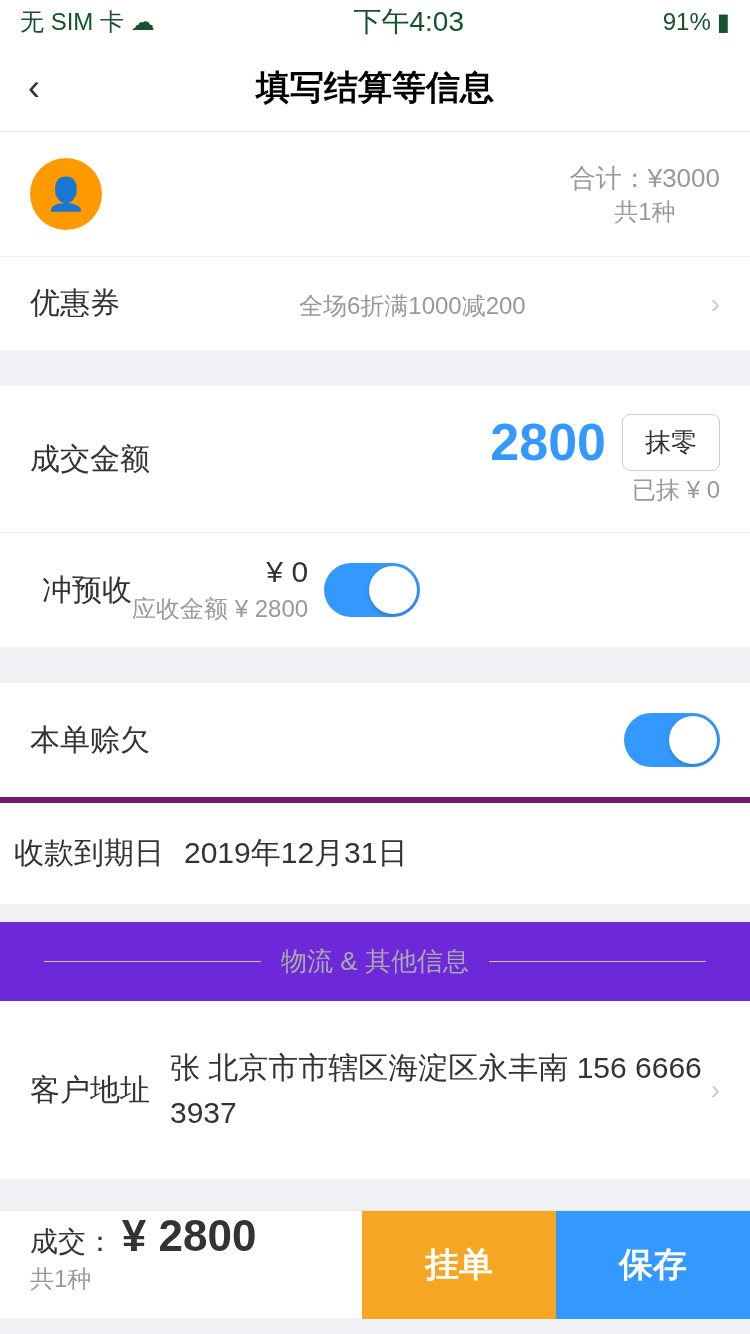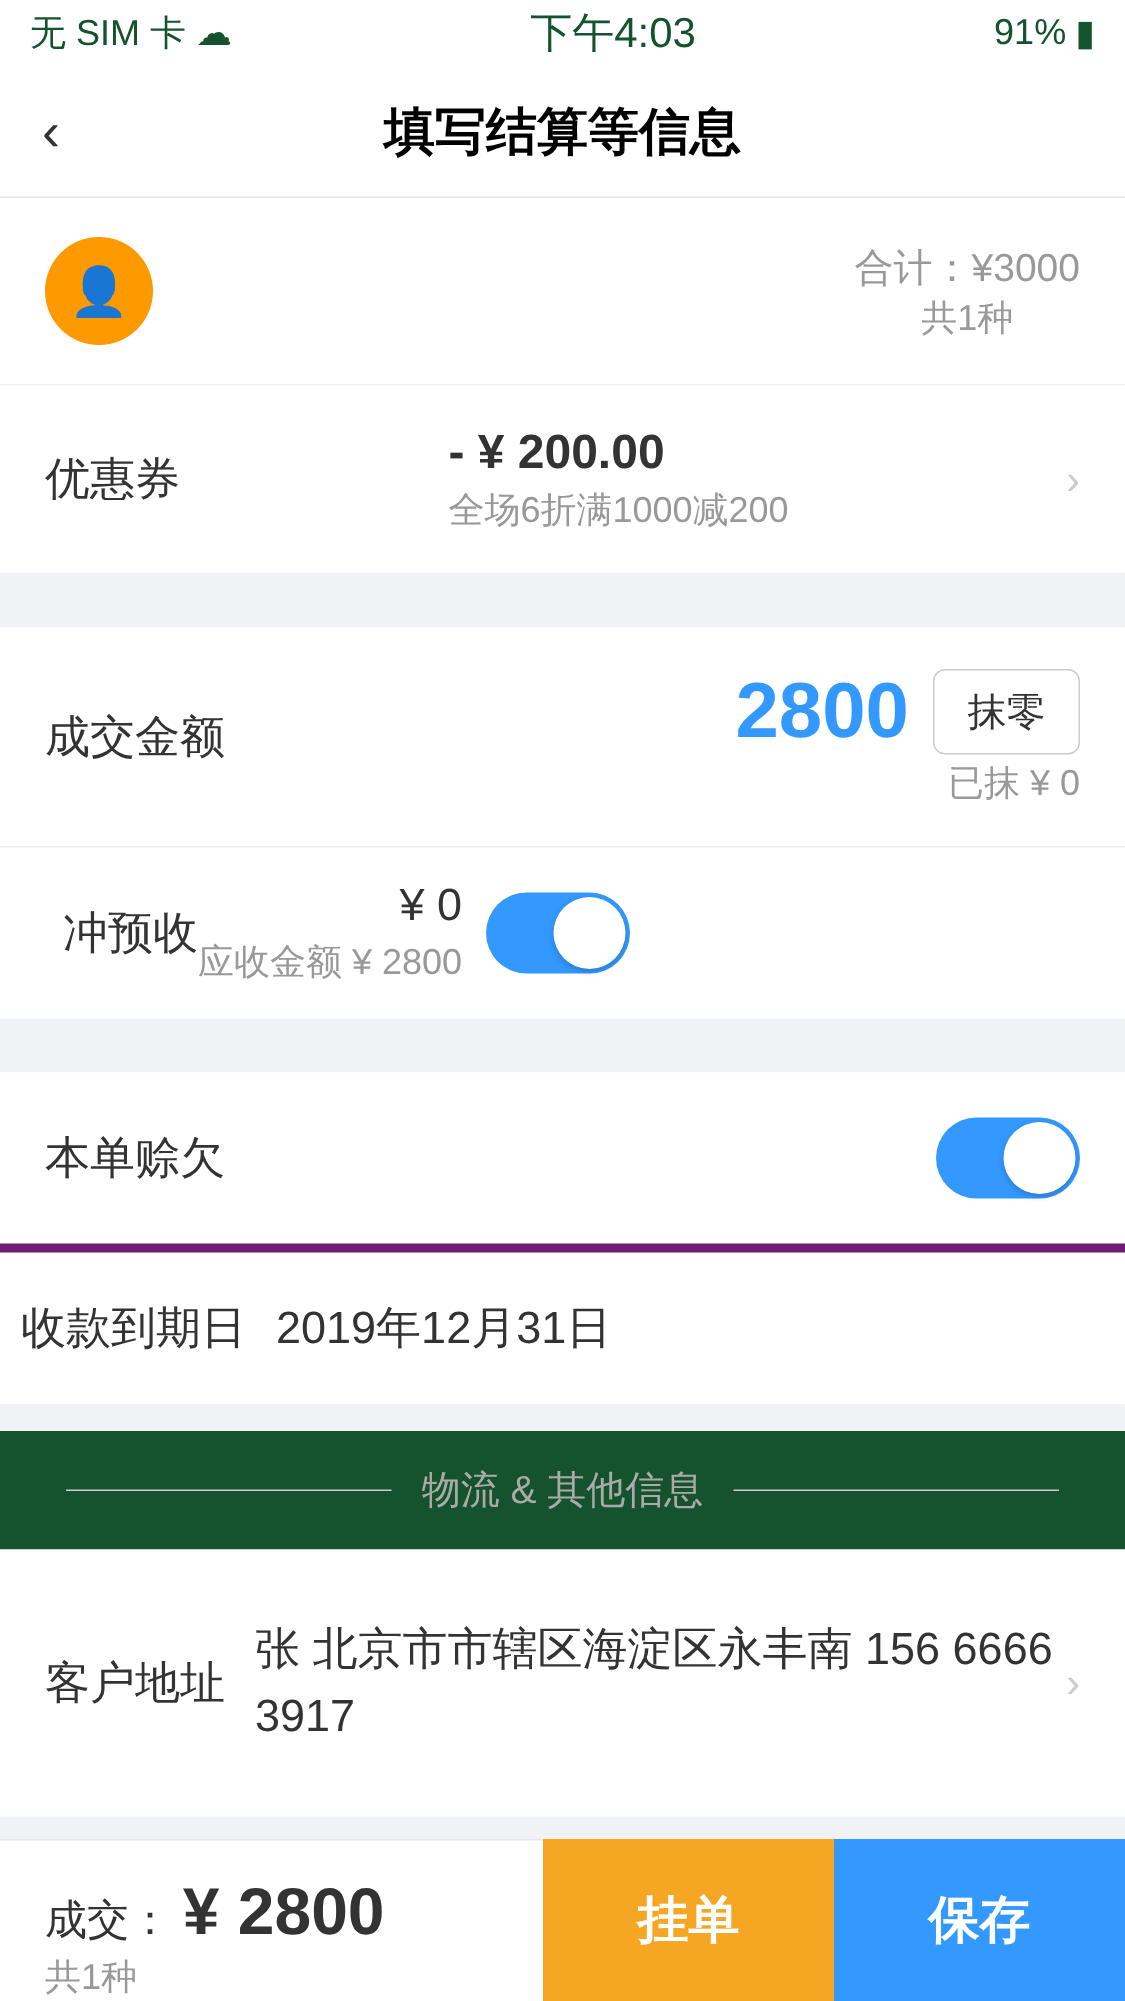--- a/index.html
+++ b/index.html
@@ -158,21 +158,21 @@
       display: flex;
       align-items: center;
       padding: 30px 14px;
       background: #fff;
       border-top: 6px solid #701a75;
     }
     .due-label { font-size: 30px; color: #333; }
     .due-date { font-size: 30px; color: #333; margin-left: 20px; }
     
     .logistics-separator {
-      background: #14532d;
+      background: #6d28d9;
       padding: 22px 44px;
       display: flex;
       align-items: center;
       justify-content: center;
       gap: 20px;
     }
     .separator-line {
       flex: 1;
       height: 1px;
       background: #ccc;
@@ -187,26 +187,26 @@
       display: flex;
       align-items: center;
       padding: 44px 30px;
       justify-content: space-between;
     }
     .address-label { font-size: 30px; color: #333; flex-shrink: 0; margin-right: 20px; }
     .address-value { font-size: 30px; color: #333; flex: 1; line-height: 1.5; }
     
     .bottom-bar {
       position: fixed;
-      bottom: 0; left: 0;
+      bottom: 16px; left: 0;
       width: 750px;
       height: 108px;
       background: #fff;
       display: flex;
-      align-items: flex-end;
+      align-items: flex-start;
       border-top: 1px solid #e5e5e5;
     }
     .bottom-summary {
       flex: 1;
       padding: 0 30px;
     }
     .bottom-amount { font-size: 44px; color: #333; font-weight: 700; }
     .bottom-count { font-size: 24px; color: #999; margin-top: 2px; }
     .bottom-btn-hold {
       width: 194px;
@@ -254,21 +254,20 @@
       <div class="total-label">
         <span>合计：</span><span>¥3000</span>
       </div>
       <div class="total-count">共1种</div>
     </div>
   </div>
 
   <div class="coupon-row">
     <div class="coupon-label">优惠券</div>
     <div>
-      <div class="coupon-discount">- ¥ 200.00</div>
       <div class="coupon-desc">全场6折满1000减200</div>
     </div>
     <span class="chevron">›</span>
   </div>
 </div>
 
 <div class="section-divider"></div>
 
 <div class="amount-section">
   <div class="amount-row">
@@ -313,21 +312,21 @@
 
 <div class="logistics-separator">
   <div class="separator-line"></div>
   <div class="separator-text">物流 &amp; 其他信息</div>
   <div class="separator-line"></div>
 </div>
 
 <div class="address-section">
   <div class="address-row">
     <div class="address-label">客户地址</div>
-    <div class="address-value">张 北京市市辖区海淀区永丰南 156 6666 3917</div>
+    <div class="address-value">张 北京市市辖区海淀区永丰南 156 6666 3937</div>
     <span class="chevron">›</span>
   </div>
 </div>
 
 <div class="spacer"></div>
 
 <div class="bottom-bar">
   <div class="bottom-summary">
     <div>
       <span>成交：</span>

